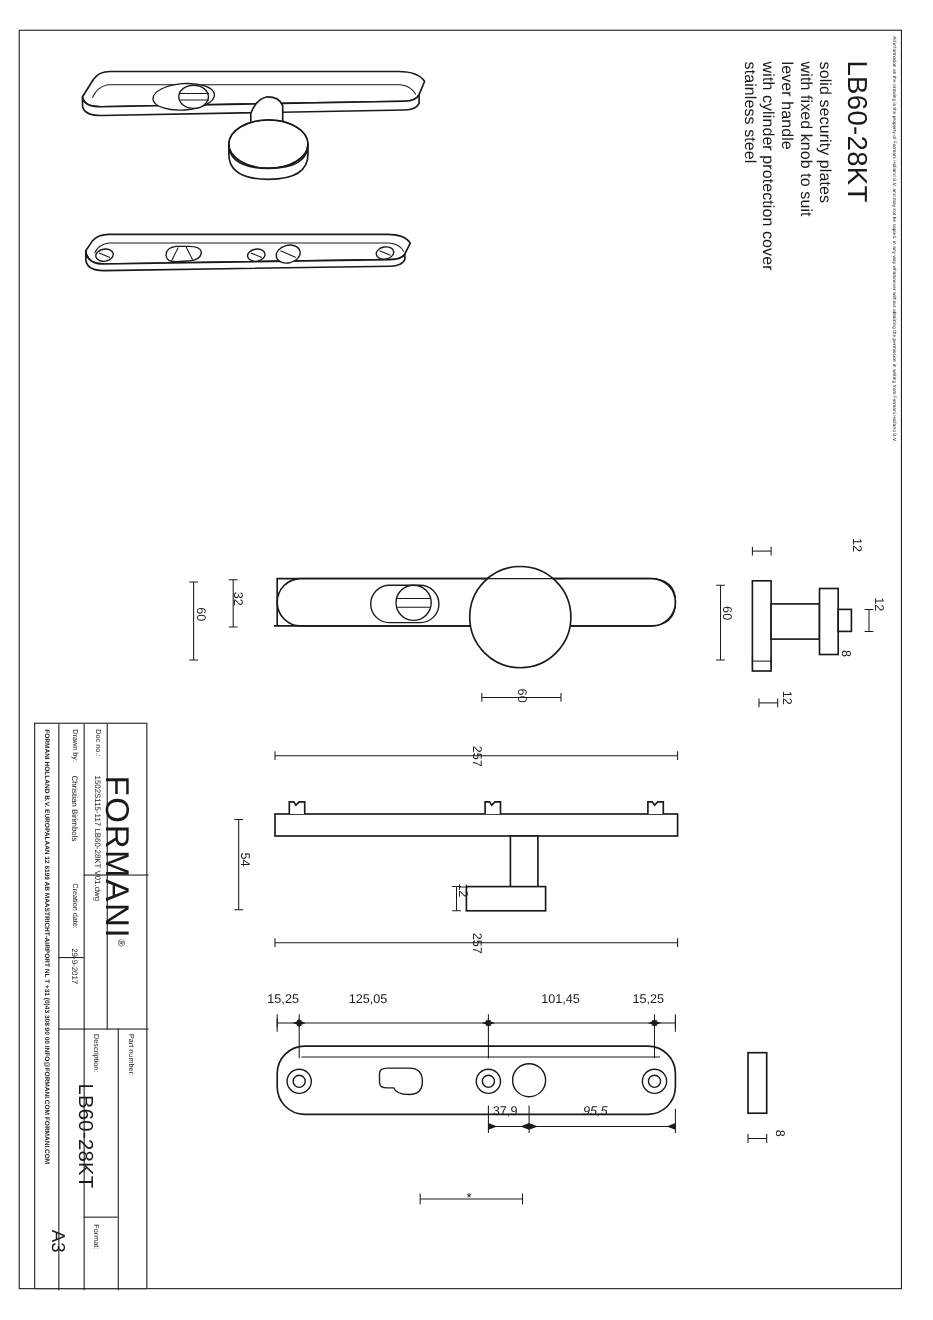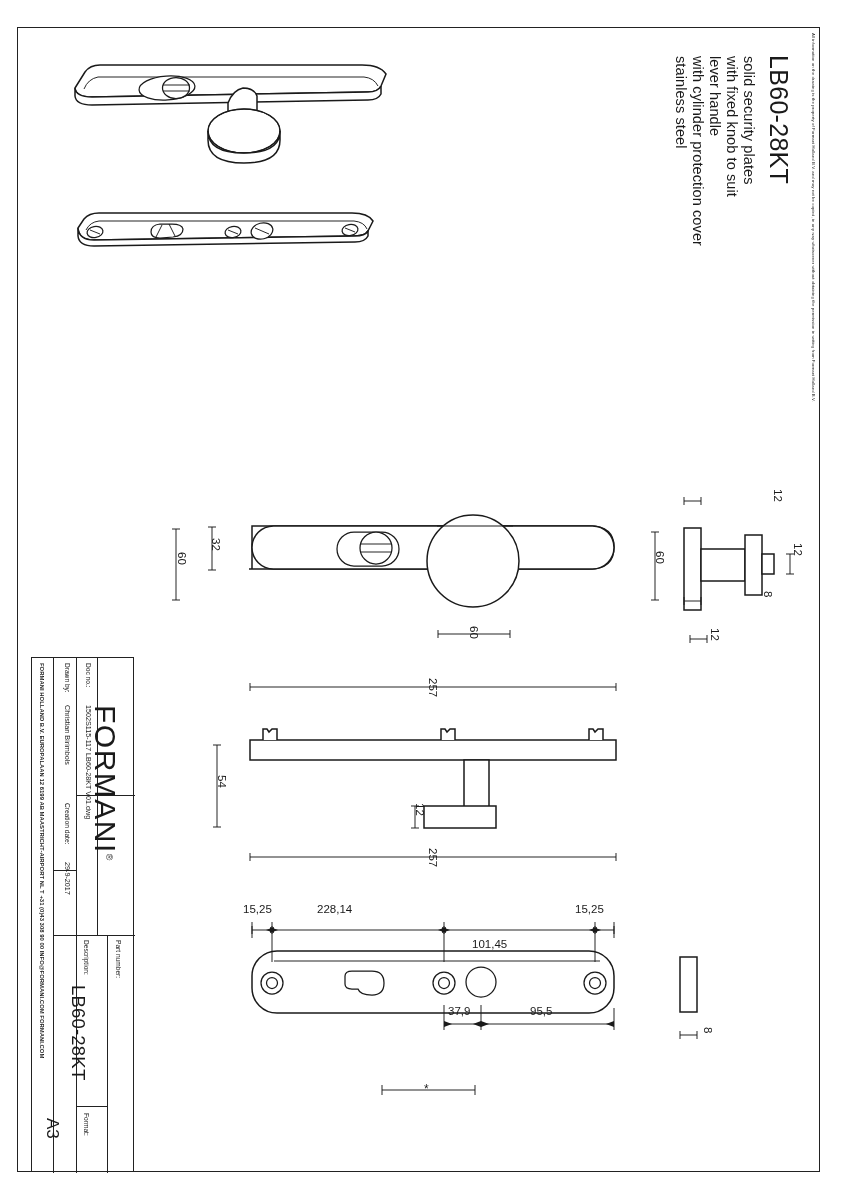--- a/index.html
+++ b/index.html
@@ -272,25 +272,25 @@
       <path class="ln-thin" d="M680,1031 L680,1039 M697,1031 L697,1039"></path>
     </g>
 
     <g>
       <path class="ln-thin" d="M382,1090 L475,1090"></path>
       <path class="ln-thin" d="M382,1085 L382,1095 M475,1085 L475,1095"></path>
     </g>
   </svg>
 
   <div class="dim" style="left:243px;top:903px;">15,25</div>
-  <div class="dim" style="left:317px;top:903px;">228,14</div>
-  <div class="dim" style="left:472px;top:903px;margin-top:35px;">101,45</div>
+  <div class="dim" style="left:317px;top:903px;">125,05</div>
+  <div class="dim" style="left:492px;top:903px;">101,45</div>
   <div class="dim" style="left:575px;top:903px;">15,25</div>
   <div class="dim" style="left:448px;top:1005px;">37,9</div>
-  <div class="dim" style="left:530px;top:1005px;">95,5</div>
+  <div class="dim" style="left:530px;top:1005px;font-style:italic;">95,5</div>
   <div class="dim dimv" style="left:714px;top:1027px;">8</div>
   <div class="dim" style="left:424px;top:1082px;font-size:12px;">*</div>
 
   <div class="tb">
 
     <div class="tbline" style="left:21px;top:0;width:1.3px;height:515px;"></div>
     <div class="tbline" style="left:44px;top:0;width:1.3px;height:278px;"></div>
     <div class="tbline" style="left:65px;top:0;width:1.3px;height:278px;"></div>
     <div class="tbline" style="left:21px;top:277px;width:82px;height:1.3px;"></div>
     <div class="tbline" style="left:44px;top:137px;width:59px;height:1.3px;"></div>

